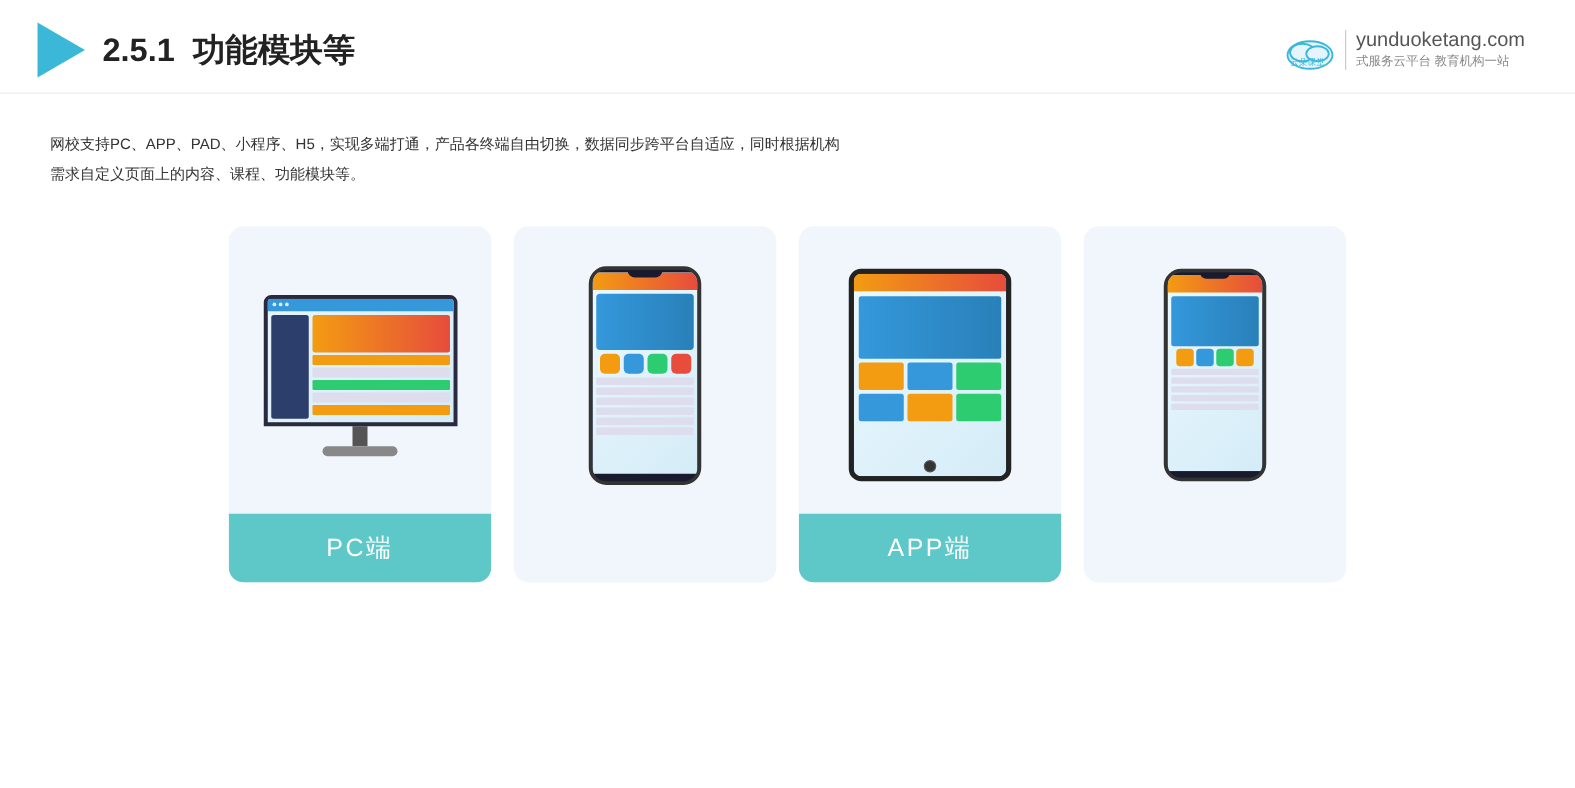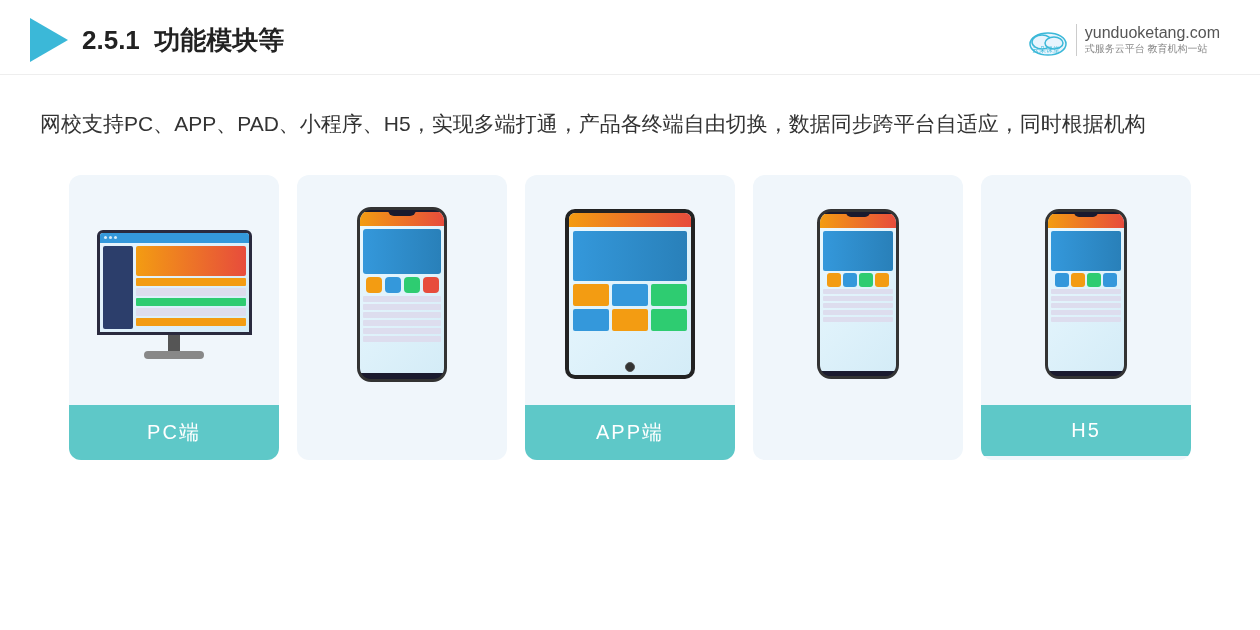--- a/index.html
+++ b/index.html
@@ -65,21 +65,21 @@
       color: #555;
     }
     .brand-sub {
       font-size: 10px;
       color: #888;
     }
 
     
     .description {
       padding: 28px 40px 10px 40px;
-      font-size: 21px;
+      font-size: 12px;
       color: #333;
       line-height: 2;
     }
 
     
     .cards-section {
       padding: 20px 30px 30px 30px;
       display: flex;
       gap: 18px;
       justify-content: center;
@@ -438,20 +438,21 @@
           <span>式服务云平台</span>
           <span>教育机构一站</span>
         </span>
       </div>
     </div>
   </div>
 </div>
 
 <div class="description">
   <div>网校支持PC、APP、PAD、小程序、H5，实现多端打通，产品各终端自由切换，数据同步跨平台自适应，同时根据机构</div>
+  <div>需求自定义页面上的内容、课程、功能模块等。</div>
 </div>
 
 <div class="cards-section">
 
   <div class="device-card">
     <div class="device-image-area">
       <div class="pc-monitor">
         <div class="monitor-body">
           <div class="monitor-screen">
             <div class="monitor-header-bar">
@@ -554,42 +555,14 @@
               <div class="sp-row"></div>
               <div class="sp-row"></div>
             </div>
           </div>
         </div>
         <div class="small-phone-bottom"></div>
       </div>
     </div>
   </div>
 
-  <div class="device-card">
-    <div class="device-image-area">
-      <div class="small-phone">
-        <div class="small-phone-notch"></div>
-        <div class="small-phone-screen">
-          <div class="sp-top-bar"></div>
-          <div class="sp-content">
-            <div class="sp-banner"></div>
-            <div class="sp-icons">
-              <div class="sp-icon blue"></div>
-              <div class="sp-icon"></div>
-              <div class="sp-icon green"></div>
-              <div class="sp-icon blue"></div>
-            </div>
-            <div class="sp-rows">
-              <div class="sp-row"></div>
-              <div class="sp-row"></div>
-              <div class="sp-row"></div>
-              <div class="sp-row"></div>
-              <div class="sp-row"></div>
-            </div>
-          </div>
-        </div>
-        <div class="small-phone-bottom"></div>
-      </div>
-    </div>
-    <div class="device-label">H5</div>
-  </div>
 
 </div>
 
 </body></html>

